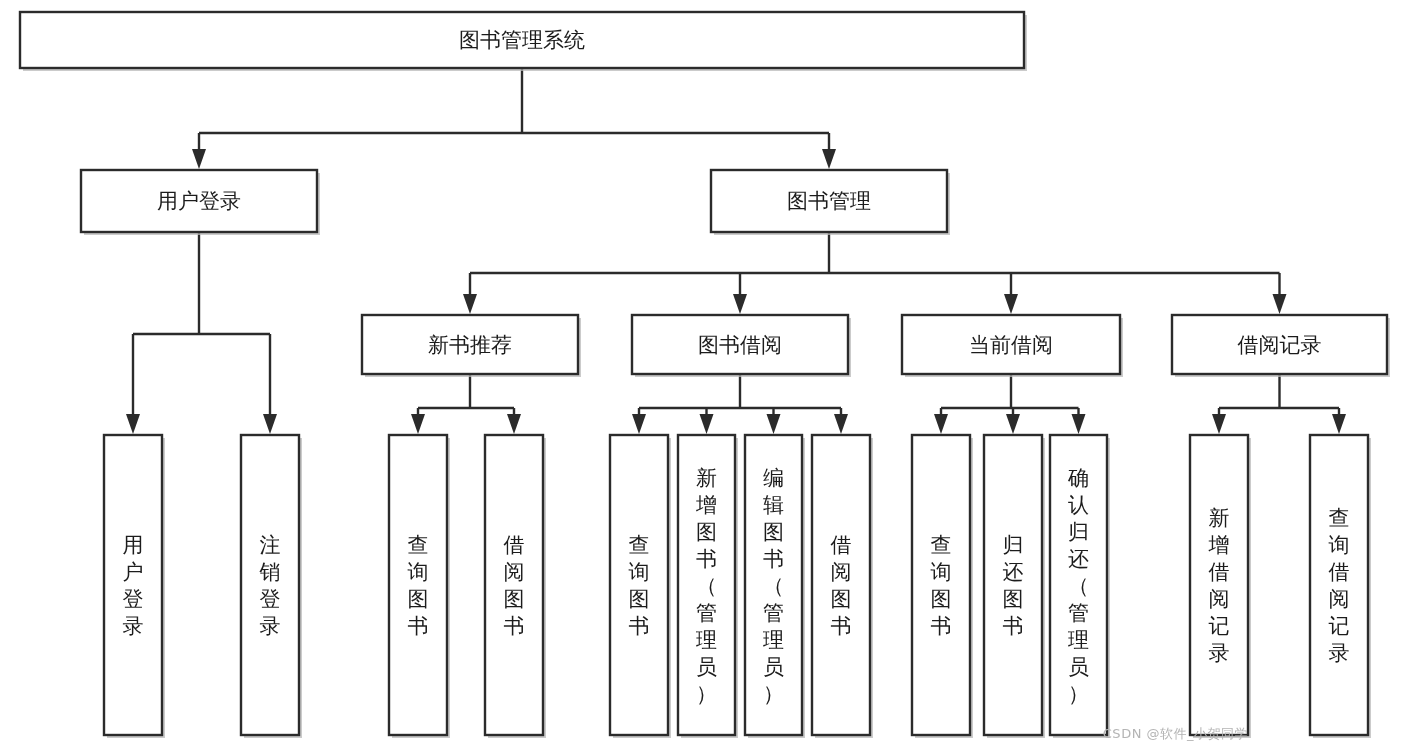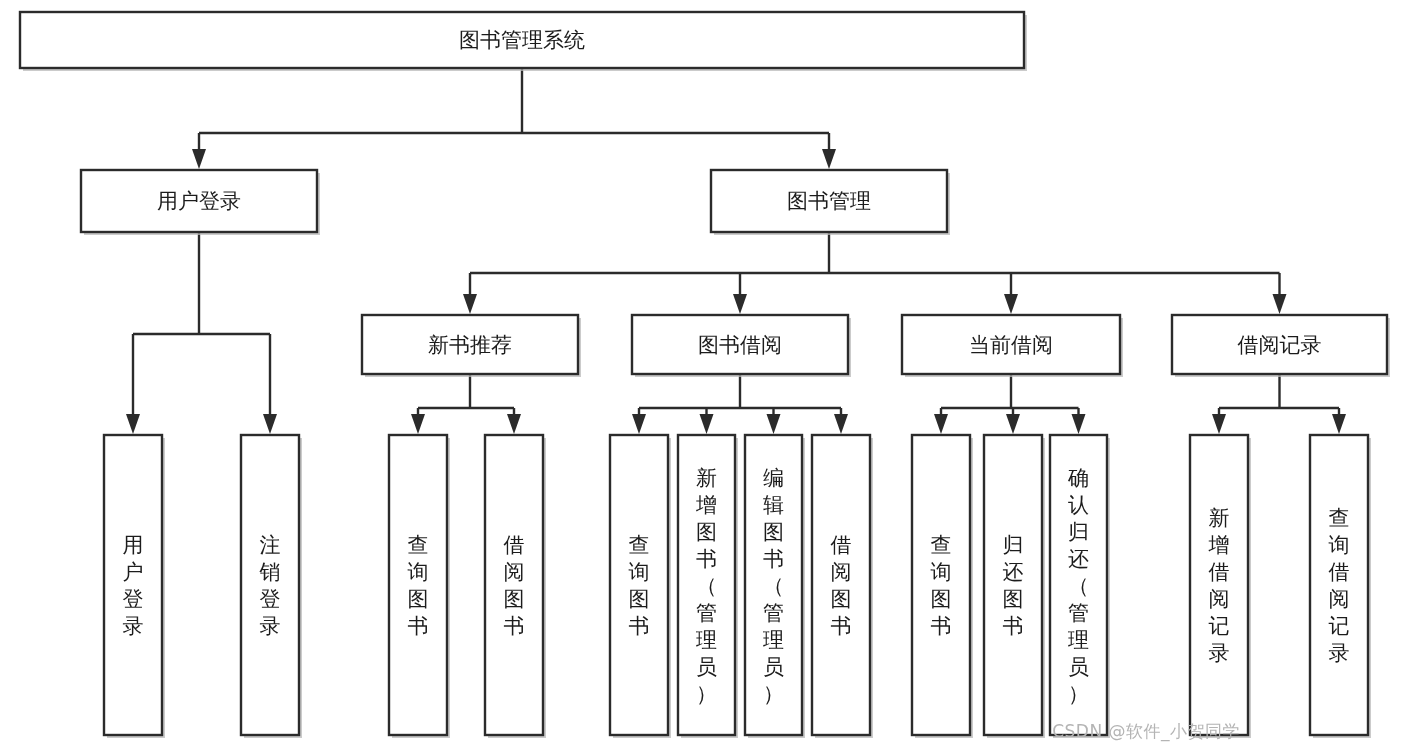--- a/index.html
+++ b/index.html
@@ -52,24 +52,24 @@
     dominant-baseline: middle;
   }
   .node-label-v {
     font-family: "DejaVu Sans", "Liberation Sans", sans-serif;
     font-size: 21px;
     fill: #1c1c1c;
     text-anchor: middle;
   }
   .watermark {
     position: absolute;
-    right: 30px;
+    right: 22px;
     bottom: 4px;
     font-family: "DejaVu Sans", "Liberation Sans", sans-serif;
-    font-size: 17px;
+    font-size: 13px;
     color: #b4b4b4;
     white-space: nowrap;
     letter-spacing: 0.5px;
   }
 </style>
 </head>
 <body>
 
 <div id="diagram-root">
   <svg class="flow" viewBox="0 0 1405 747">

